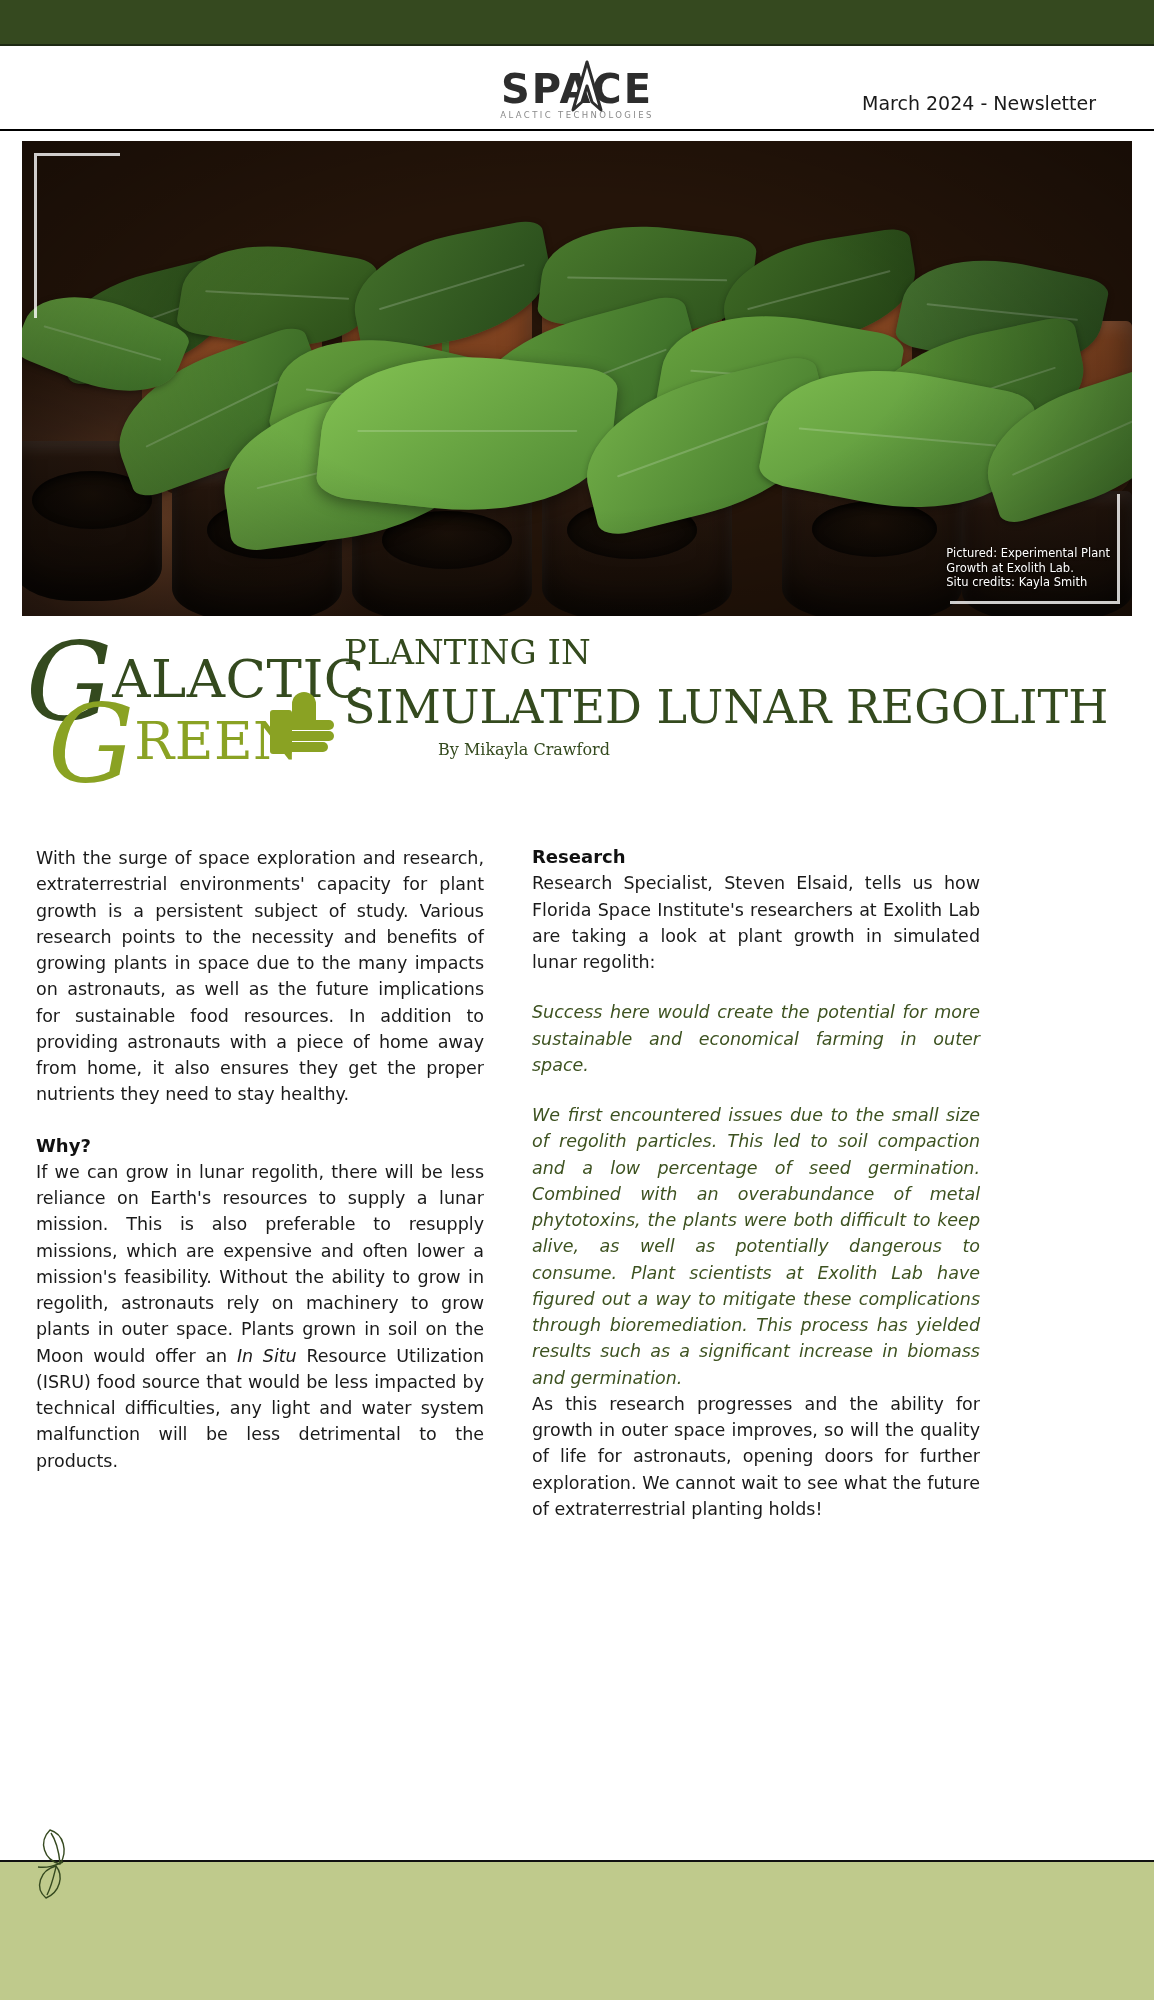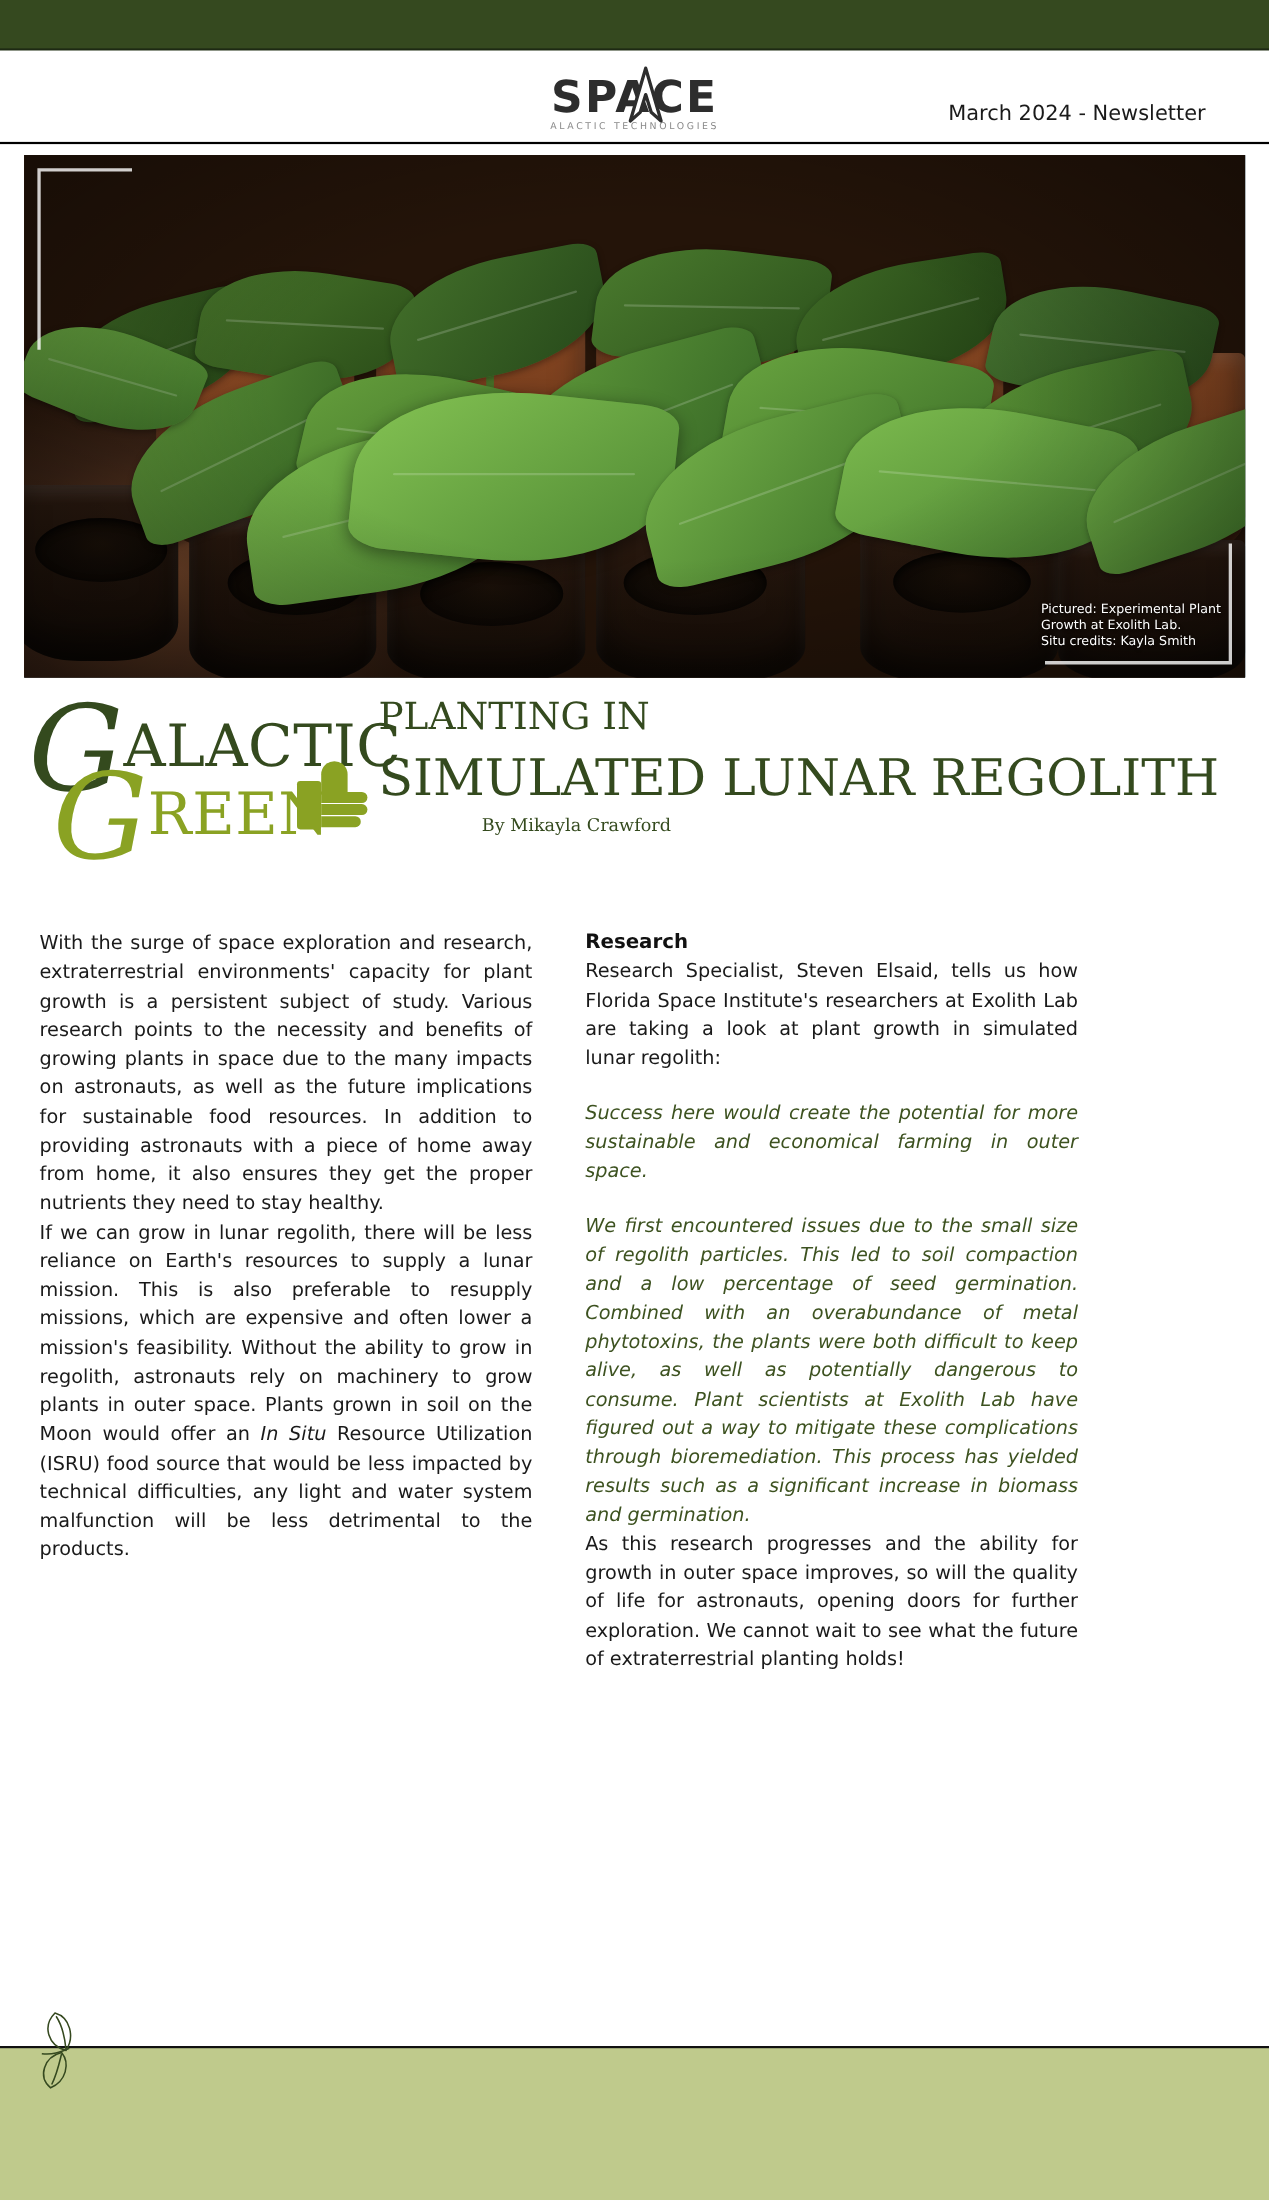--- a/index.html
+++ b/index.html
@@ -72,21 +72,21 @@
     font-size: 19px;
     color: #1a1a1a;
   }
 
   
   .hero {
     position: relative;
     margin: 10px 22px 0 22px;
     height: 475px;
     overflow: hidden;
-    background: #0c4a6e;
+    background: #be185d;
   }
   .hero-photo { position: absolute; inset: 0; }
   .soil {
     position: absolute; inset: 0;
     background:
       radial-gradient(ellipse 280px 190px at 12% 80%, #6f4328 0%, #3a2316 60%, #241409 100%),
       radial-gradient(ellipse 240px 170px at 44% 88%, #4a2c19 0%, #2a1a0e 70%),
       radial-gradient(ellipse 260px 180px at 78% 86%, #5d3820 0%, #2c1b0f 70%),
       radial-gradient(ellipse 300px 200px at 30% 30%, #7a4a2b 0%, #3c2415 65%),
       linear-gradient(180deg, #4b2f1b 0%, #32200f 45%, #1d1208 100%);
@@ -376,20 +376,21 @@
     <div class="h-l2">SIMULATED LUNAR REGOLITH</div>
     <div class="byline">By Mikayla Crawford</div>
   </div>
 </div>
 
 <div class="columns">
 
   <div class="col left">
     <p class="body">With the surge of space exploration and research, extraterrestrial environments' capacity for plant growth is a persistent subject of study. Various research points to the necessity and benefits of growing plants in space due to the many impacts on astronauts, as well as the future implications for sustainable food resources. In addition to providing astronauts with a piece of home away from home, it also ensures they get the proper nutrients they need to stay healthy.</p>
 
+    <h3 class="sec">Why?</h3>
     <p class="body"><span>If we can grow in lunar regolith, there will be less reliance on Earth's resources to supply a lunar mission. This is also preferable to resupply missions, which are expensive and often lower a mission's feasibility. Without the ability to grow in regolith, astronauts rely on machinery to grow plants in outer space. Plants grown in soil on the Moon would offer an </span><span class="ital">In Situ</span><span> Resource Utilization (ISRU) food source that would be less impacted by technical difficulties, any light and water system malfunction will be less detrimental to the products.</span></p>
   </div>
 
   <div class="col right">
     <h3 class="sec">Research</h3>
     <p class="body">Research Specialist, Steven Elsaid, tells us how Florida Space Institute's researchers at Exolith Lab are taking a look at plant growth in simulated lunar regolith:</p>
 
     <p class="quote">Success here would create the potential for more sustainable and economical farming in outer space.</p>
     <p class="quote">We first encountered issues due to the small size of regolith particles. This led to soil compaction and a low percentage of seed germination. Combined with an overabundance of metal phytotoxins, the plants were both difficult to keep alive, as well as potentially dangerous to consume. Plant scientists at Exolith Lab have figured out a way to mitigate these complications through bioremediation. This process has yielded results such as a significant increase in biomass and germination.</p>
 

